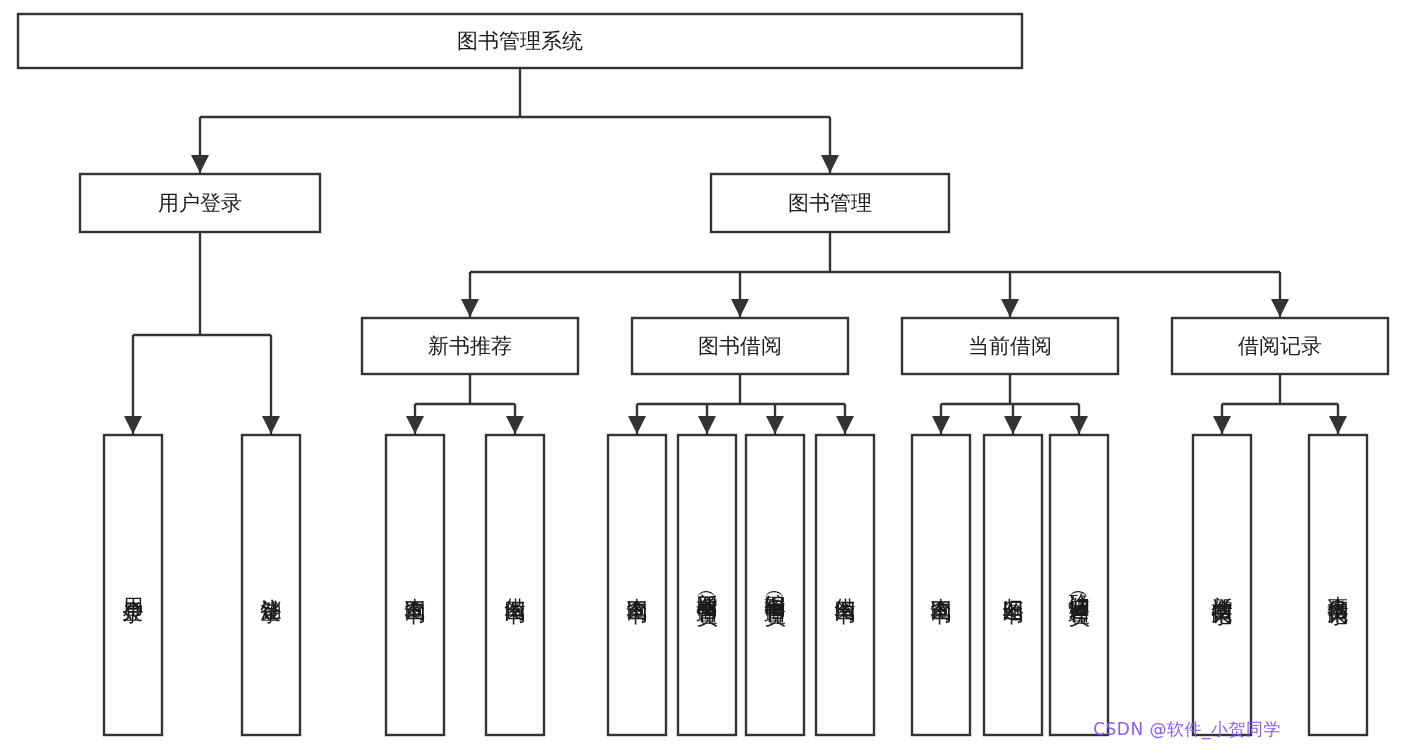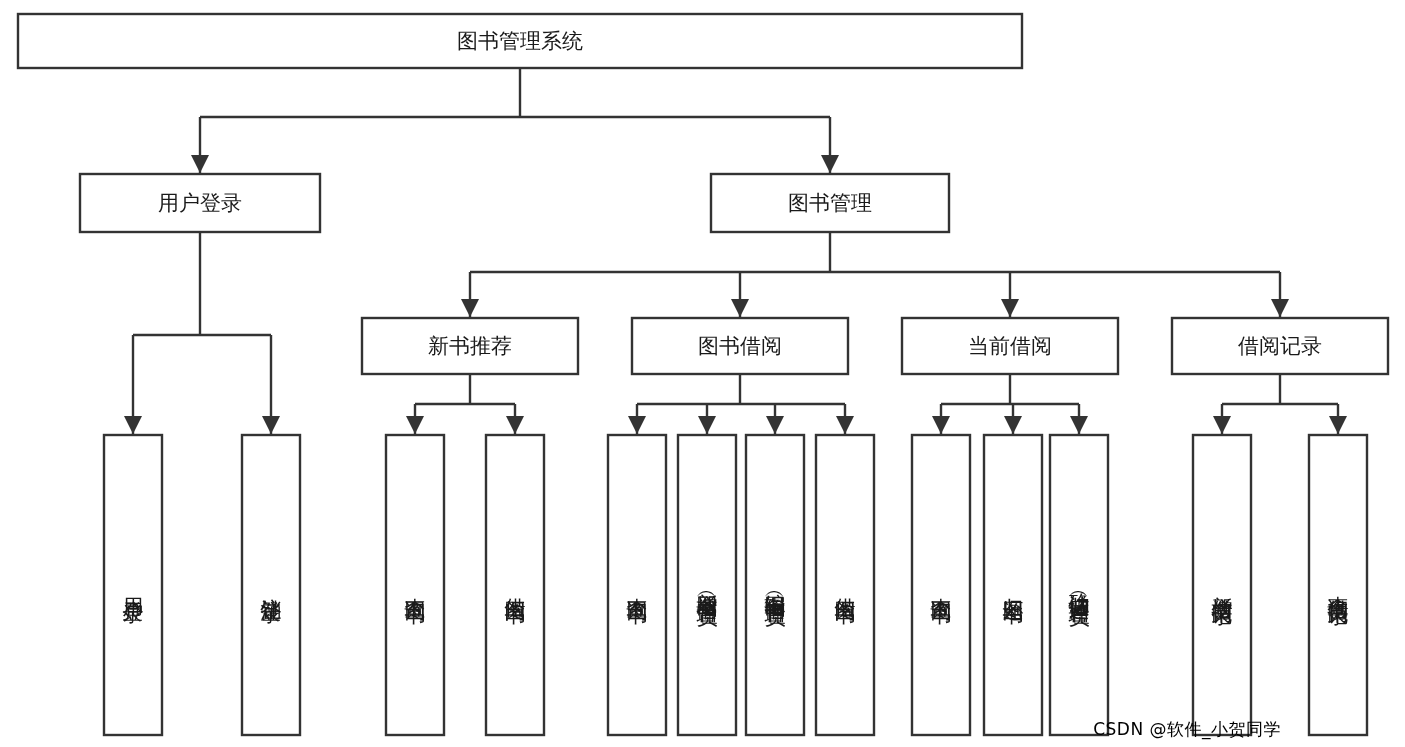--- a/index.html
+++ b/index.html
@@ -67,21 +67,21 @@
     color: #1a1a1a;
     white-space: nowrap;
     text-align: center;
   }
   .watermark {
     position: absolute;
     right: 8px;
     bottom: 6px;
     font-family: "DejaVu Sans", "Liberation Sans", sans-serif;
     font-size: 17px;
-    color: #000000;
+    color: #8b5cf6;
     letter-spacing: 0.5px;
     user-select: none;
   }
 </style>
 </head>
 <body>
 
 <div id="diagram-root">
 
   <svg class="diagram-canvas" viewBox="0 0 1405 747">

